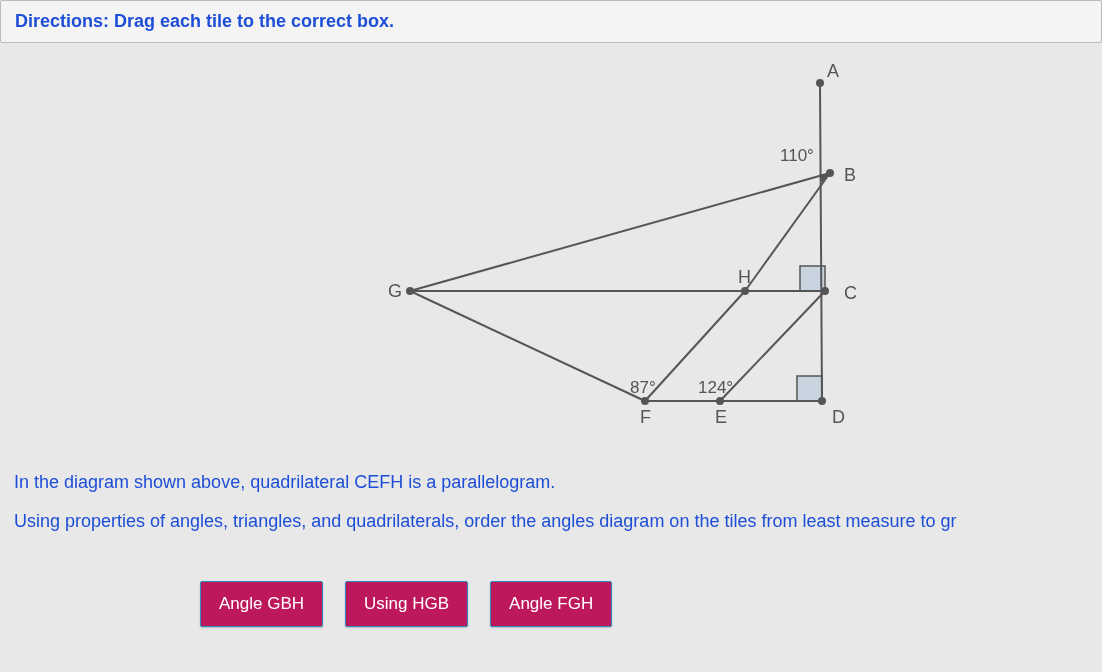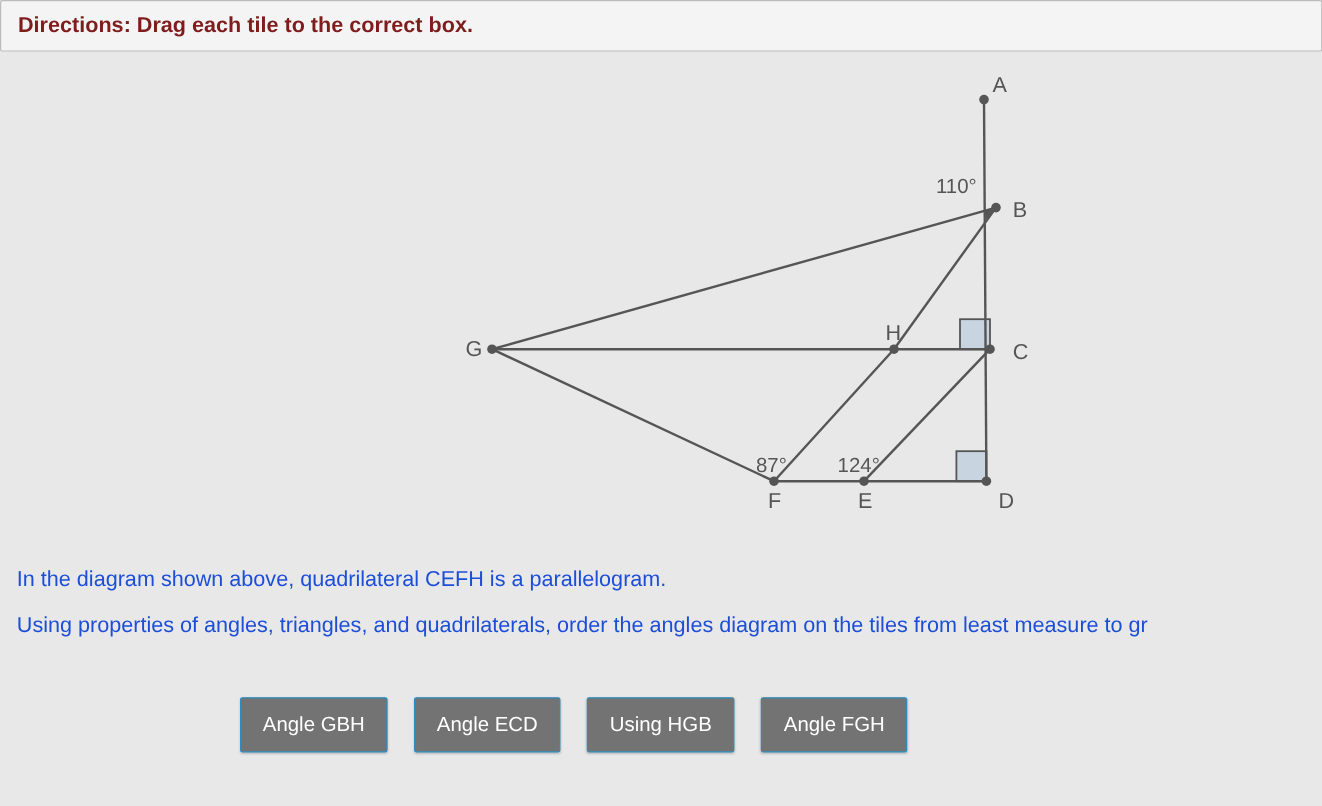--- a/index.html
+++ b/index.html
@@ -16,21 +16,21 @@
       width: 100%;
       height: 100%;
       padding: 0;
     }
     .directions-bar {
       background: #f4f4f4;
       border: 1px solid #bbb;
       padding: 10px 14px;
       font-size: 18px;
       font-weight: bold;
-      color: #7f1d1d;
+      color: #1d4ed8;
       border-radius: 2px;
     }
     .diagram-area {
       width: 100%;
       height: 420px;
       position: relative;
     }
     .diagram-svg {
       position: absolute;
       left: 260px;
@@ -43,21 +43,21 @@
       font-size: 18px;
       color: #1d4ed8;
       line-height: 1.5;
     }
     .tiles-row {
       display: flex;
       gap: 22px;
       padding: 40px 0 0 200px;
     }
     .tile {
-      background: #737373;
+      background: #be185d;
       color: #fff;
       padding: 12px 18px;
       font-size: 17px;
       border: 1px solid #2a8cc0;
       border-radius: 2px;
       cursor: grab;
       box-shadow: 0 1px 2px rgba(0,0,0,0.2);
     }
     .vertex-label {
       font-size: 18px;
@@ -128,18 +128,17 @@
       <text class="angle-label" x="370" y="340">87°</text>
       <text class="angle-label" x="438" y="340">124°</text>
     </svg>
   </div>
 
   <div class="question-text">In the diagram shown above, quadrilateral CEFH is a parallelogram.</div>
   <div class="question-text">Using properties of angles, triangles, and quadrilaterals, order the angles diagram on the tiles from least measure to gr</div>
 
   <div class="tiles-row">
     <div class="tile">Angle GBH</div>
-    <div class="tile">Angle ECD</div>
     <div class="tile">Using HGB</div>
     <div class="tile">Angle FGH</div>
   </div>
 
 </div>
 
 </body></html>

